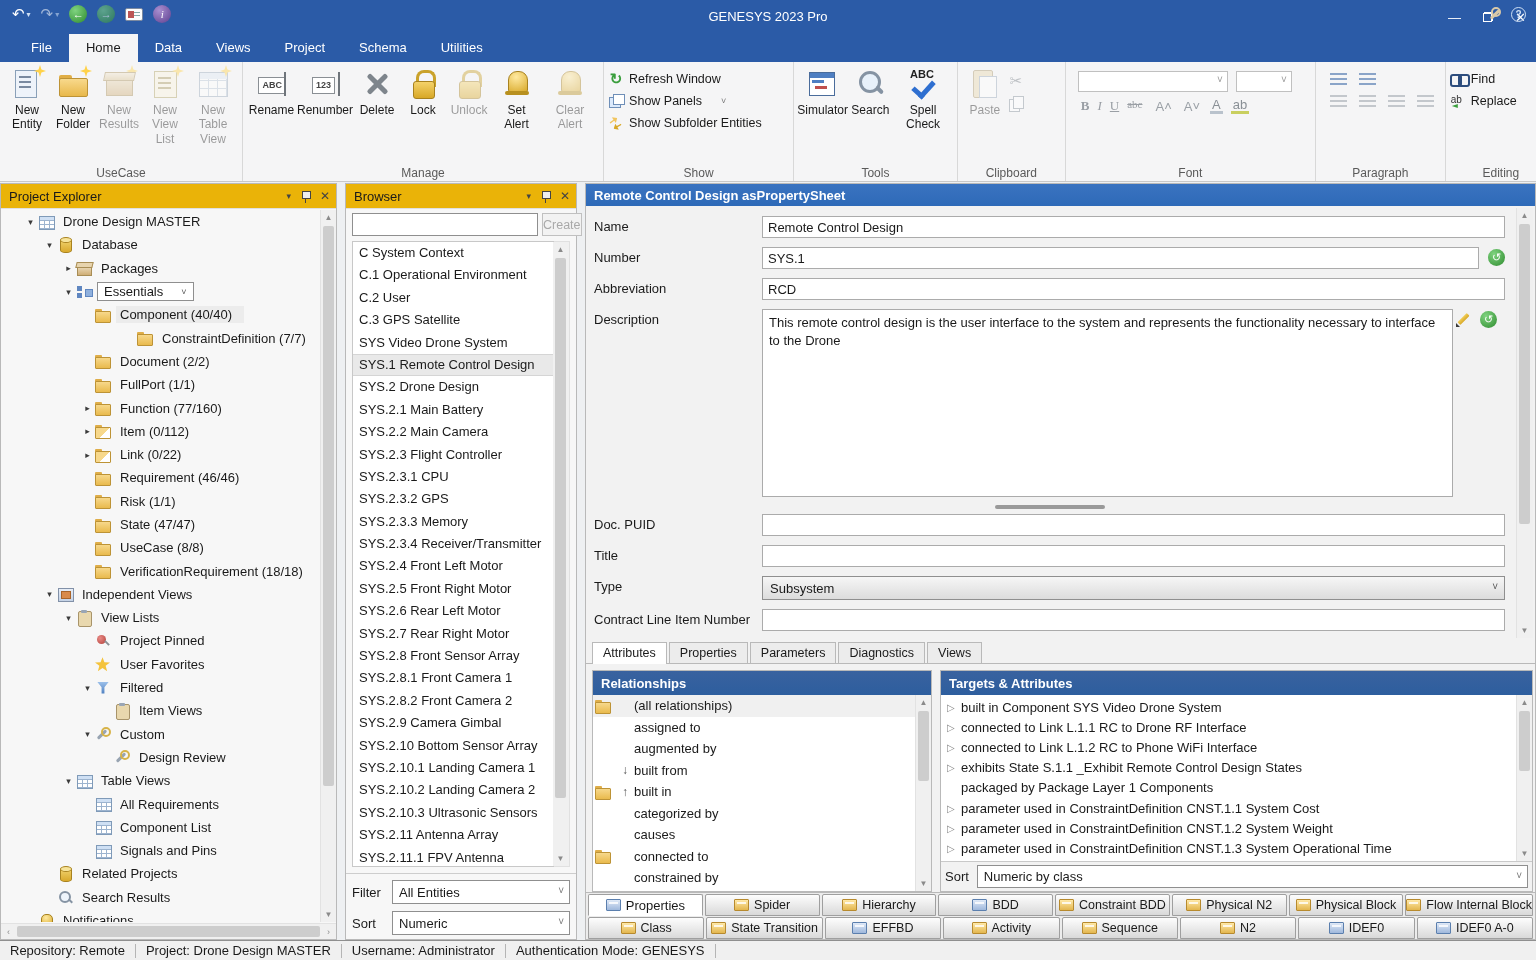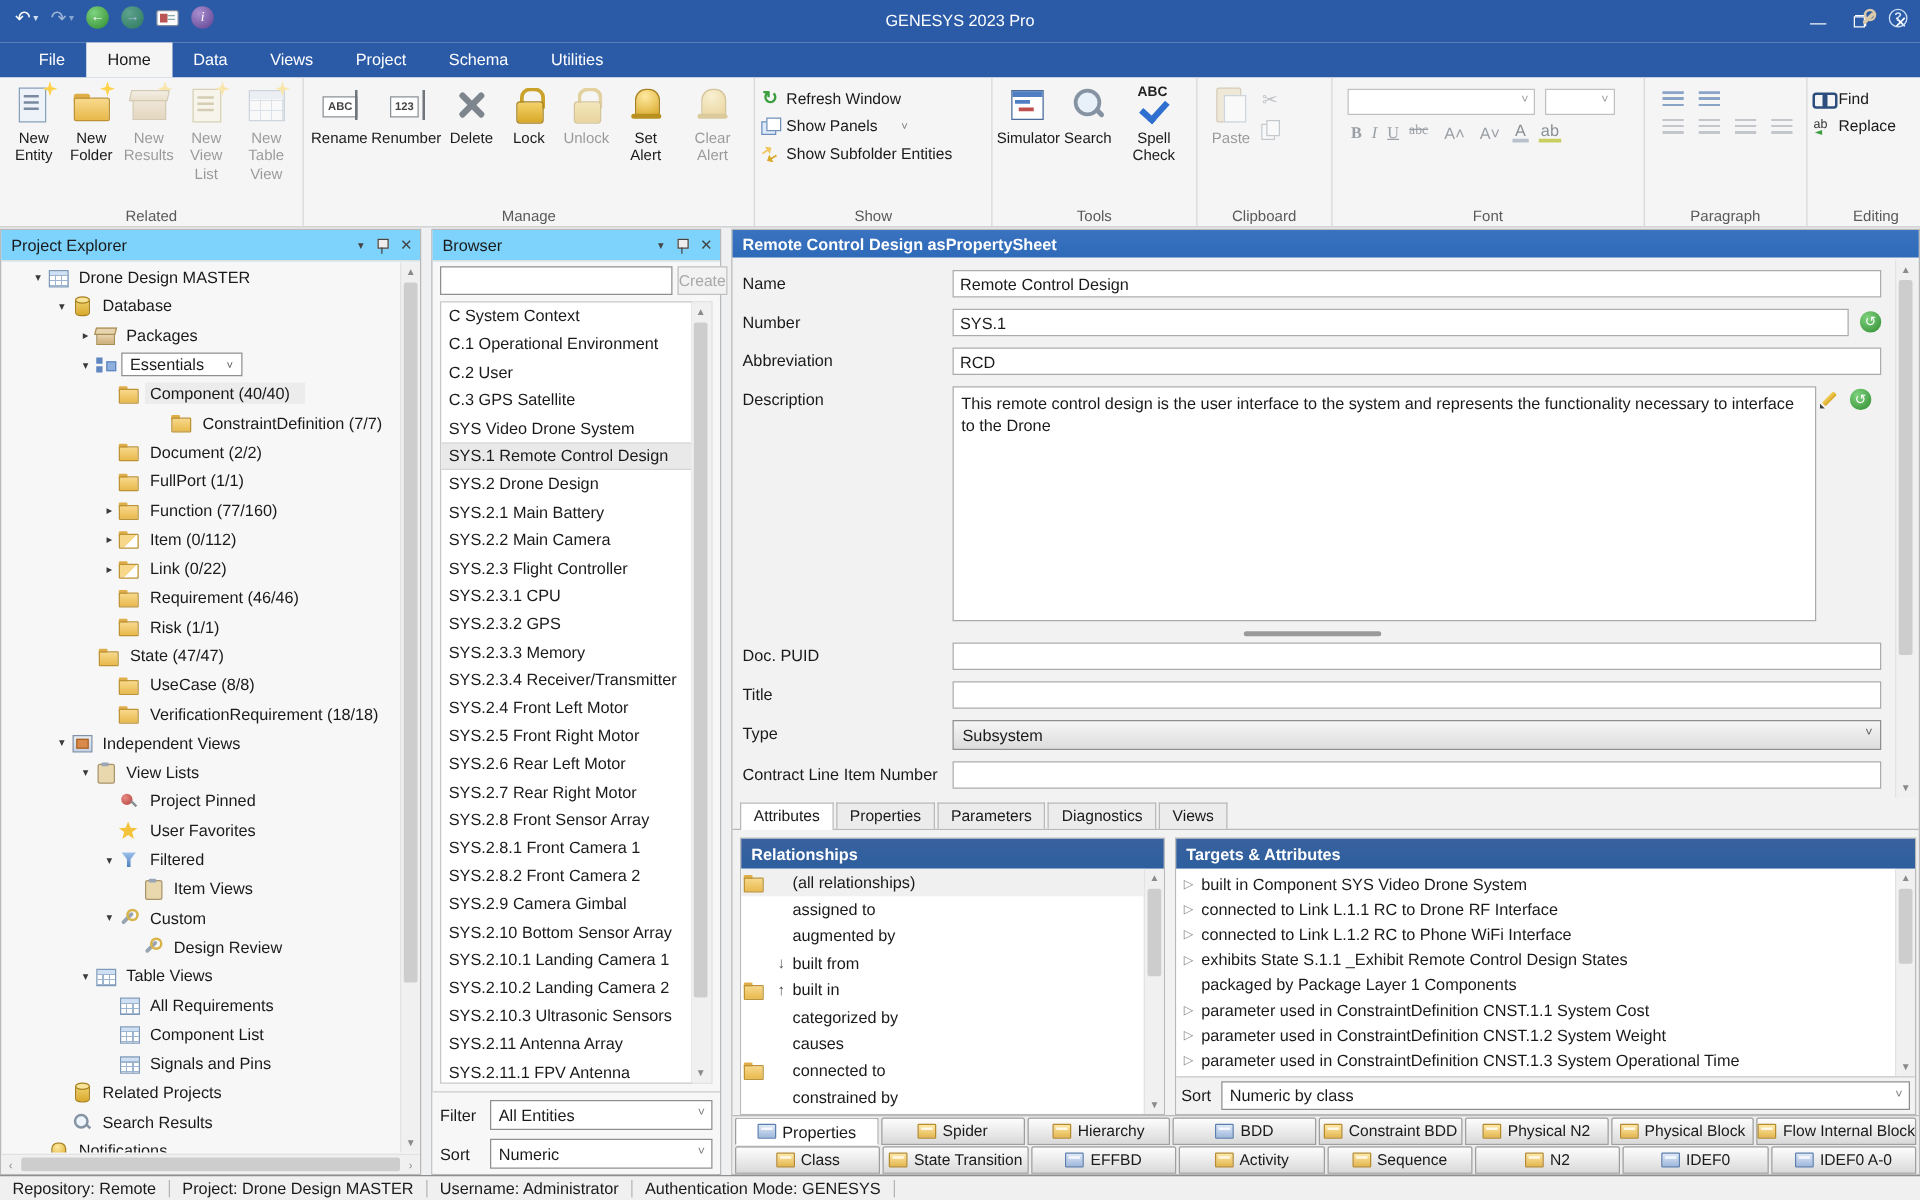--- a/index.html
+++ b/index.html
@@ -116,21 +116,21 @@
   .fg-color{color:#8a9096;font-size:13px;border-bottom:3px solid #b9c2cc;line-height:13px;padding:0 2px;}
   .fg-color.hl{border-bottom-color:#c9cf5f;}
   
   .pargrp{display:flex;flex-direction:column;gap:9px;padding:8px 10px;}
   .pg-row{display:flex;gap:12px;}
   .pg-list{width:17px;height:13px;background:repeating-linear-gradient(#8aa4c8 0 2px,transparent 2px 5px);position:relative;}
   .pg-align{width:17px;height:13px;background:repeating-linear-gradient(#c3c7cc 0 2px,transparent 2px 5px);}
 
   
   .panel{position:absolute;background:var(--panelBg);border:1px solid #b9b9b9;}
-  .panel-head{height:25px;display:flex;align-items:center;padding:0 6px 0 8px;font-size:13px;color:#1a1a1a;border-bottom:1px solid #e0e0e0;background:#7dd3fc;}
+  .panel-head{height:25px;display:flex;align-items:center;padding:0 6px 0 8px;font-size:13px;color:#1a1a1a;border-bottom:1px solid #e0e0e0;background:#eab308;}
   .panel-head .ph-title{flex:1;}
   .ph-icons{display:flex;align-items:center;gap:10px;color:#444;}
   .ph-car{font-size:9px;}
   .pin-g{width:9px;height:13px;position:relative;}
   .pin-g::before{content:"";position:absolute;left:1px;top:1px;width:7px;height:6px;border:1px solid #444;background:#eee;}
   .pin-g::after{content:"";position:absolute;left:4px;top:8px;width:1px;height:5px;background:#444;}
   .ph-x{font-size:12px;}
 
   
   .vscroll{position:absolute;top:0;bottom:0;right:0;width:16px;background:#f0f0f0;border-left:1px solid #e2e2e2;}
@@ -312,21 +312,21 @@
           </span>
           <span class="lbl">New View List</span>
         </div>
         <div class="bigbtn disabled">
           <span class="ri newtableview">
             <span class="spark"></span>
           </span>
           <span class="lbl">New Table View</span>
         </div>
       </div>
-    <div class="rgroup-label">Related</div>
+    <div class="rgroup-label">UseCase</div>
   </div>
 
   <div class="rgroup">
     <div class="bigbtns">
 
     <div class="bigbtn">
           <span class="ri rename"></span>
           <span class="lbl">Rename</span>
         </div>
         <div class="bigbtn">
@@ -537,21 +537,21 @@
       <div class="trow" style="padding-left: 78px;">
         <span class="exp"></span>
         <span class="ico folder"></span>
         <span class="lab"><span>Requirement  (46/46)</span><span class="combo-chev" style="margin-left:8px;"></span></span>
       </div>
       <div class="trow" style="padding-left: 78px;">
         <span class="exp"></span>
         <span class="ico folder"></span>
         <span class="lab"><span>Risk  (1/1)</span><span class="combo-chev" style="margin-left:8px;"></span></span>
       </div>
-      <div class="trow" style="padding-left: 62px;">
+      <div class="trow" style="padding-left: 78px;">
         <span class="exp"></span>
         <span class="ico folder"></span>
         <span class="lab"><span>State  (47/47)</span><span class="combo-chev" style="margin-left:8px;"></span></span>
       </div>
       <div class="trow" style="padding-left: 78px;">
         <span class="exp"></span>
         <span class="ico folder"></span>
         <span class="lab"><span>UseCase  (8/8)</span><span class="combo-chev" style="margin-left:8px;"></span></span>
       </div>
       <div class="trow" style="padding-left: 78px;">

